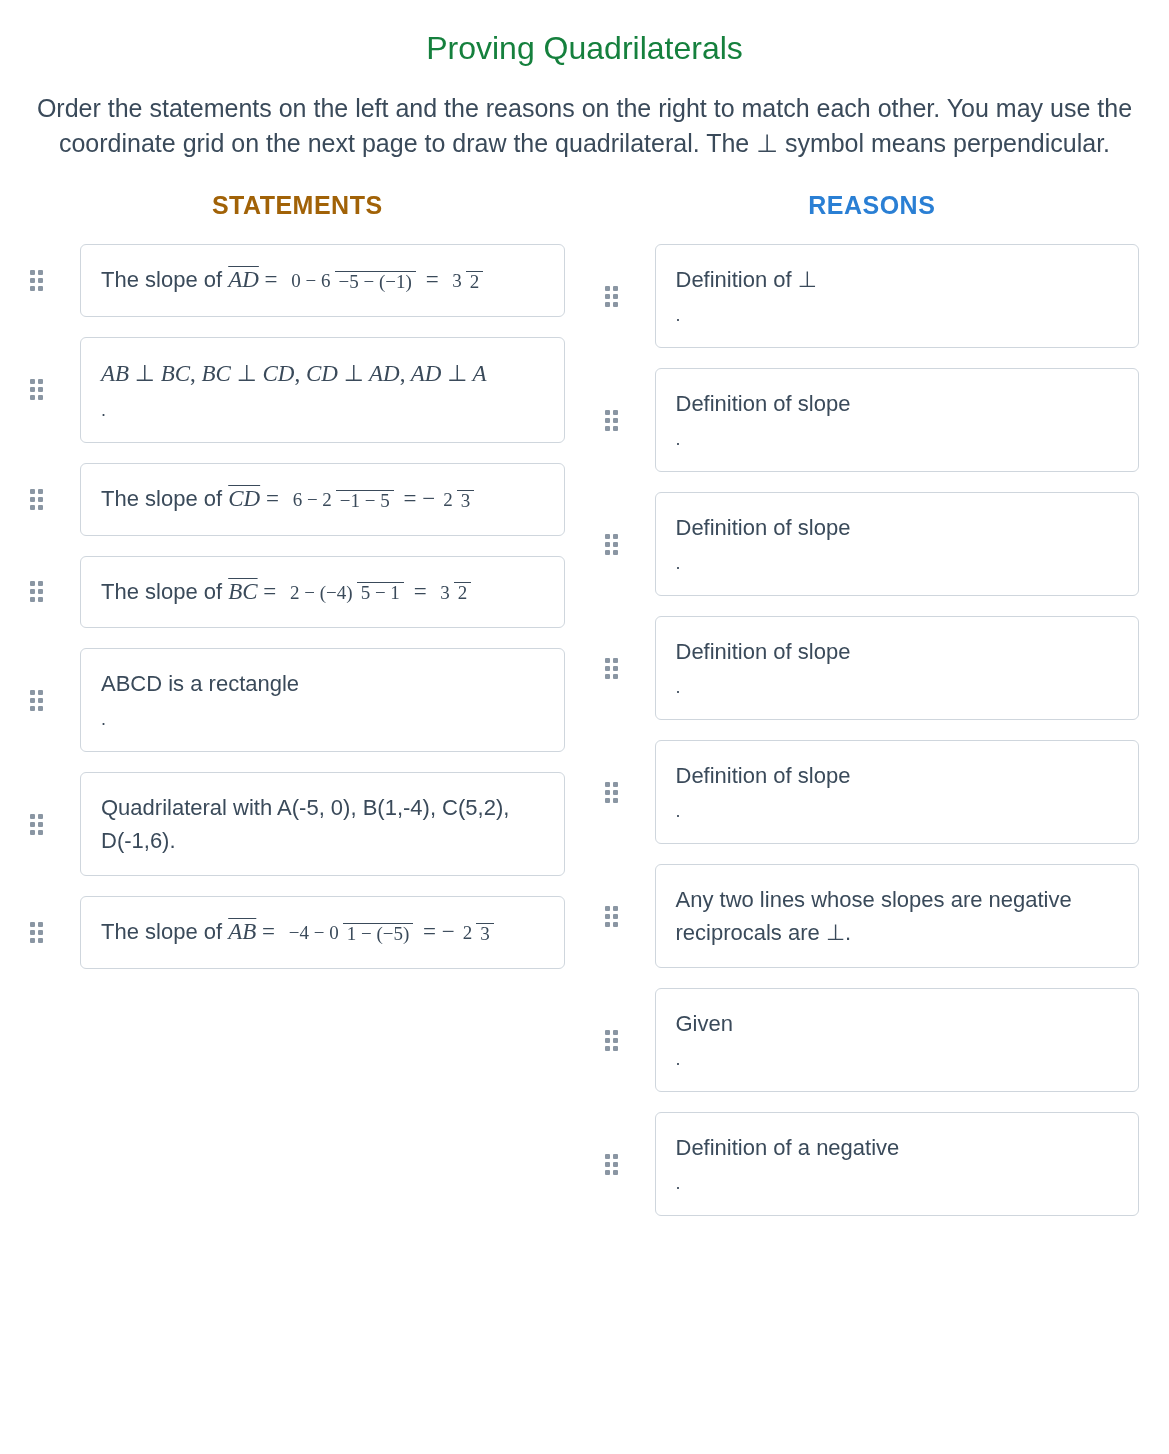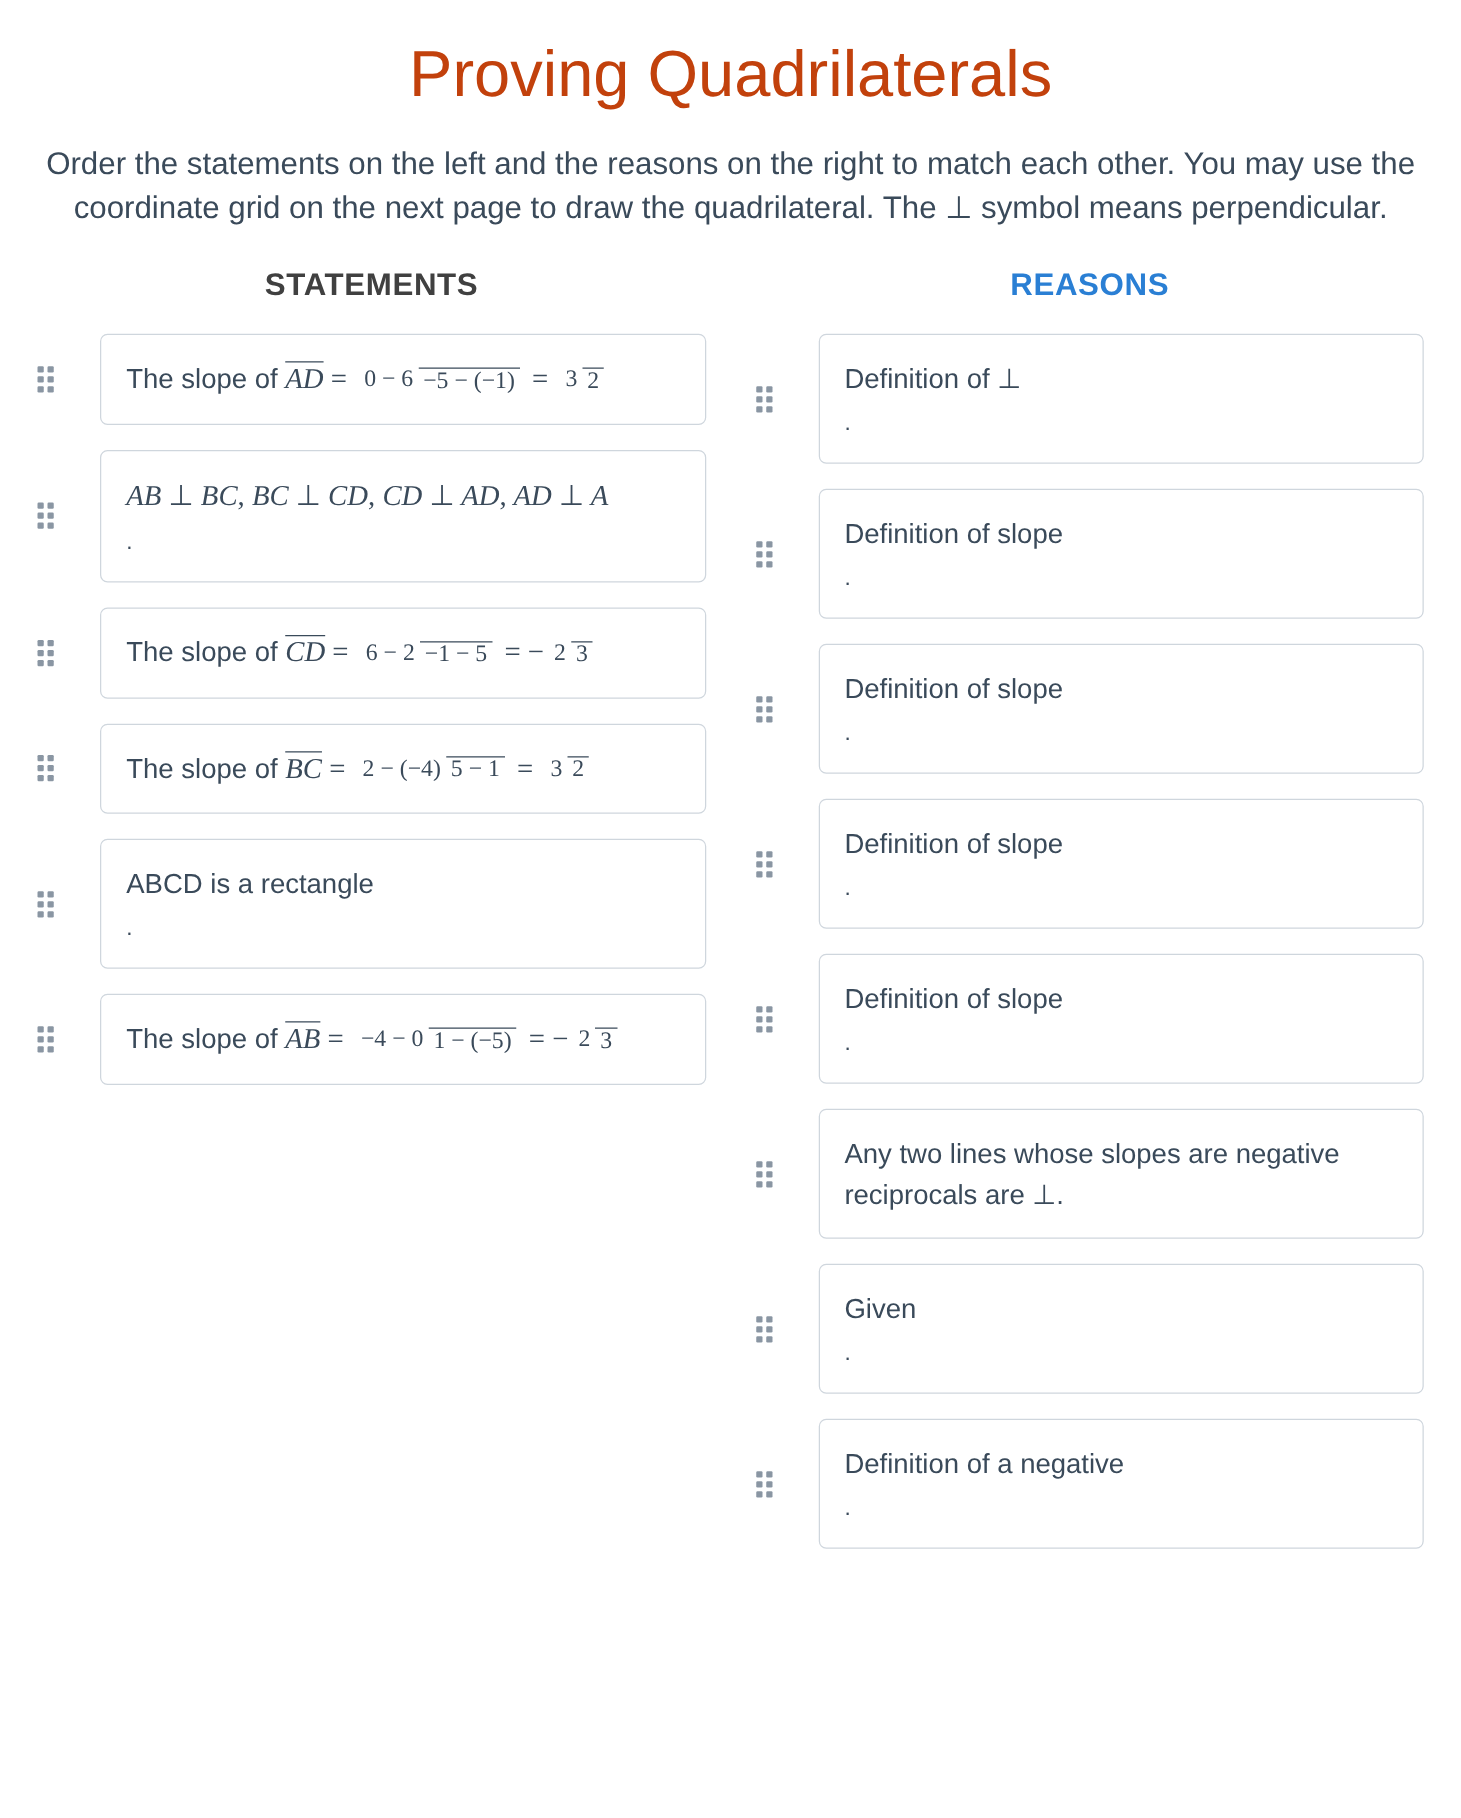--- a/index.html
+++ b/index.html
@@ -9,23 +9,23 @@
     }
     body {
       font-family: -apple-system, BlinkMacSystemFont, 'Segoe UI', Helvetica, Arial, sans-serif;
       background: #ffffff;
       padding: 30px 20px;
       color: #3a4a5a;
       width: 1169px;
     }
     .page-title {
       text-align: center;
-      font-size: 52px;
+      font-size: 32px;
       font-weight: 400;
-      color: #c2410c;
+      color: #15803d;
       margin-bottom: 24px;
     }
     .instructions {
       text-align: center;
       font-size: 25px;
       color: #3a4a5a;
       line-height: 1.4;
       margin-bottom: 30px;
       padding: 0 10px;
     }
@@ -38,21 +38,21 @@
       flex: 1;
     }
     .col-header {
       text-align: center;
       font-size: 25px;
       font-weight: 700;
       margin-bottom: 24px;
       letter-spacing: 0.5px;
     }
     .col-header.statements {
-      color: #404040;
+      color: #a16207;
     }
     .col-header.reasons {
       color: #2a7fd4;
     }
     .item-row {
       display: flex;
       align-items: center;
       gap: 30px;
       margin-bottom: 20px;
     }
@@ -233,20 +233,33 @@
           <span></span>
           <span></span>
           <span></span>
         </div>
       <div class="card">
         <div>ABCD is a rectangle</div>
         <div class="dot">.</div>
       </div>
     </div>
 
+    <div class="item-row">
+      <div class="drag-handle">
+          <span></span>
+          <span></span>
+          <span></span>
+          <span></span>
+          <span></span>
+          <span></span>
+        </div>
+      <div class="card">
+        <div>Quadrilateral with A(-5, 0), B(1,-4), C(5,2), D(-1,6).</div>
+      </div>
+    </div>
 
     <div class="item-row">
       <div class="drag-handle">
           <span></span>
           <span></span>
           <span></span>
           <span></span>
           <span></span>
           <span></span>
         </div>

